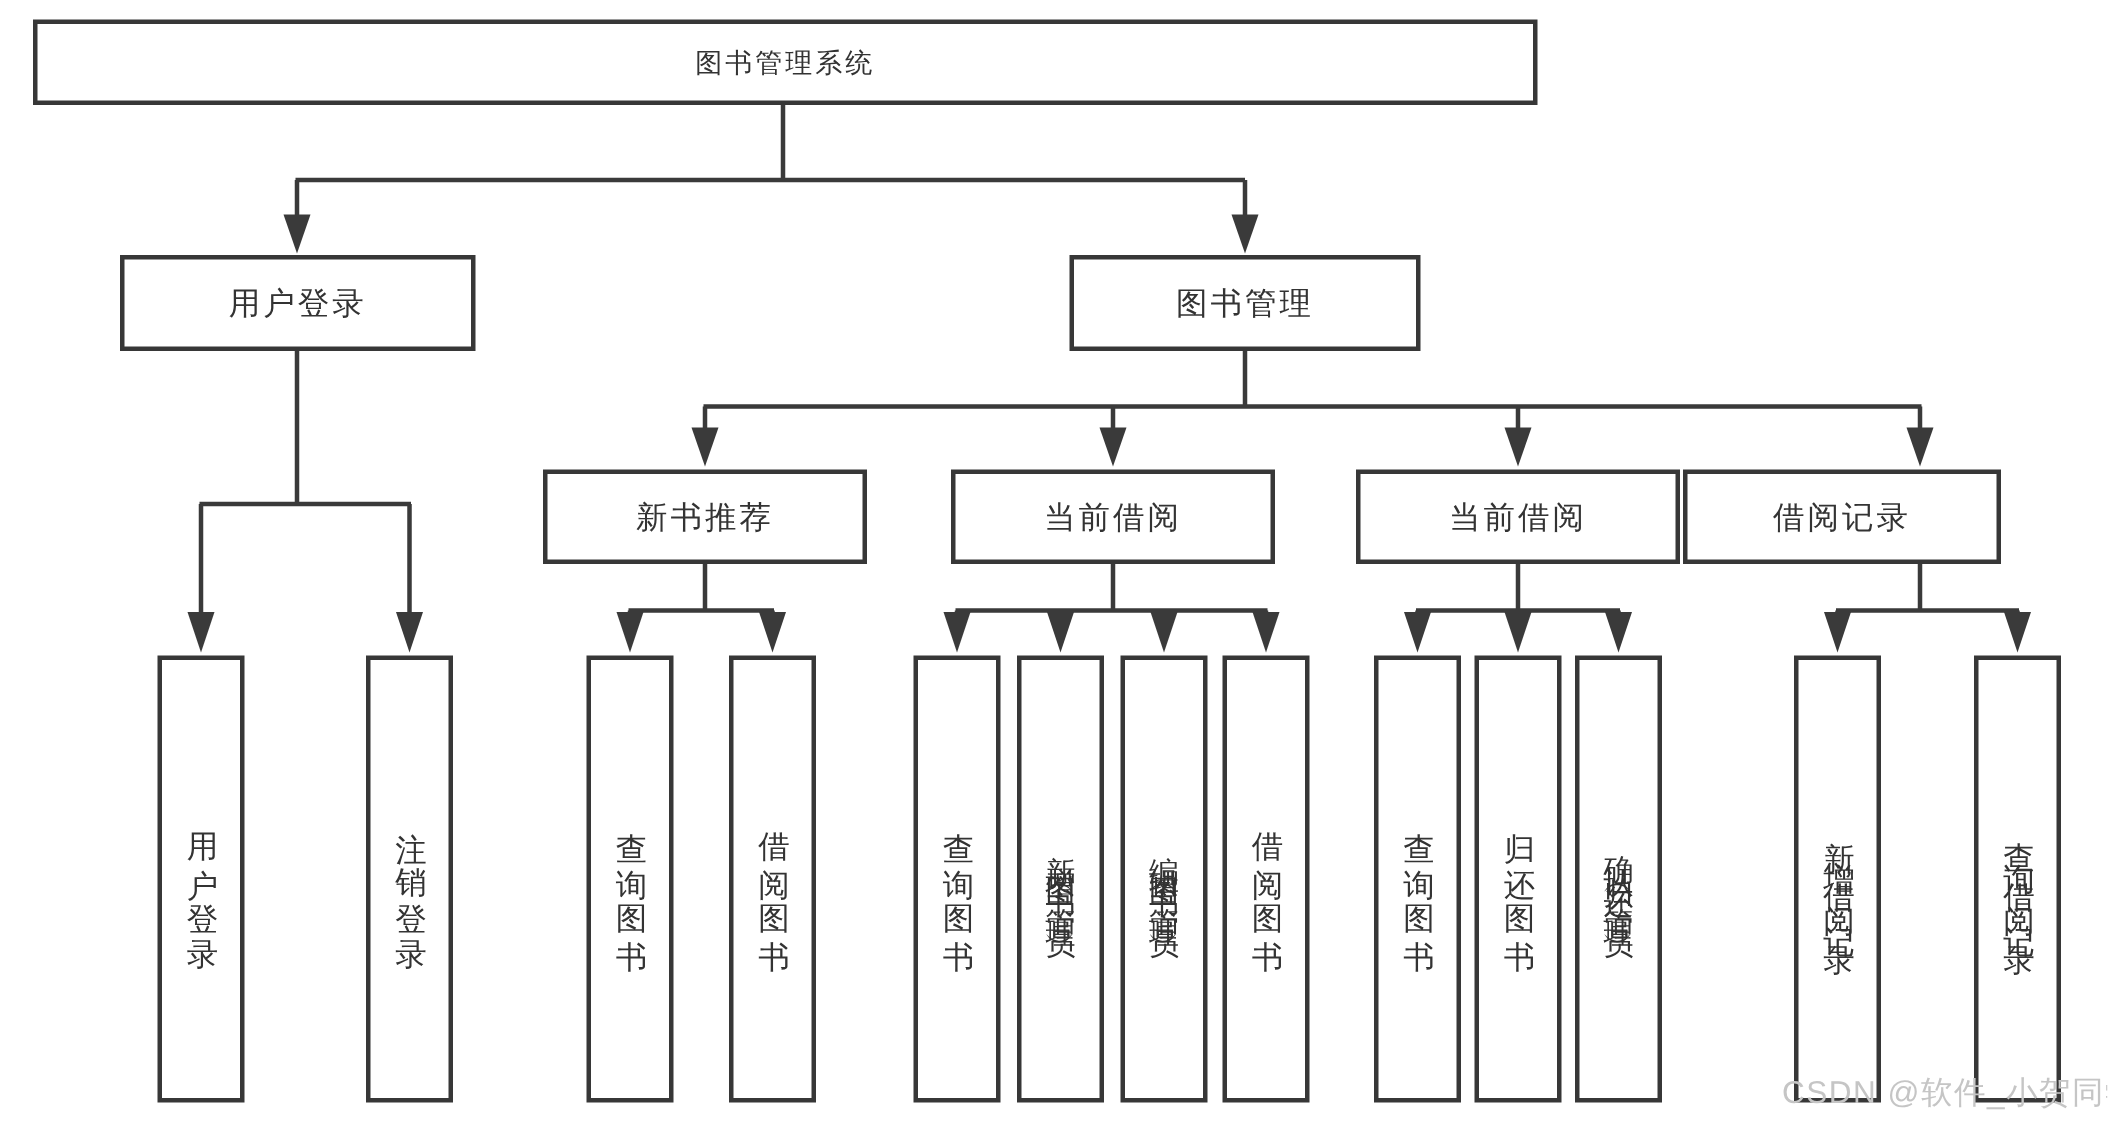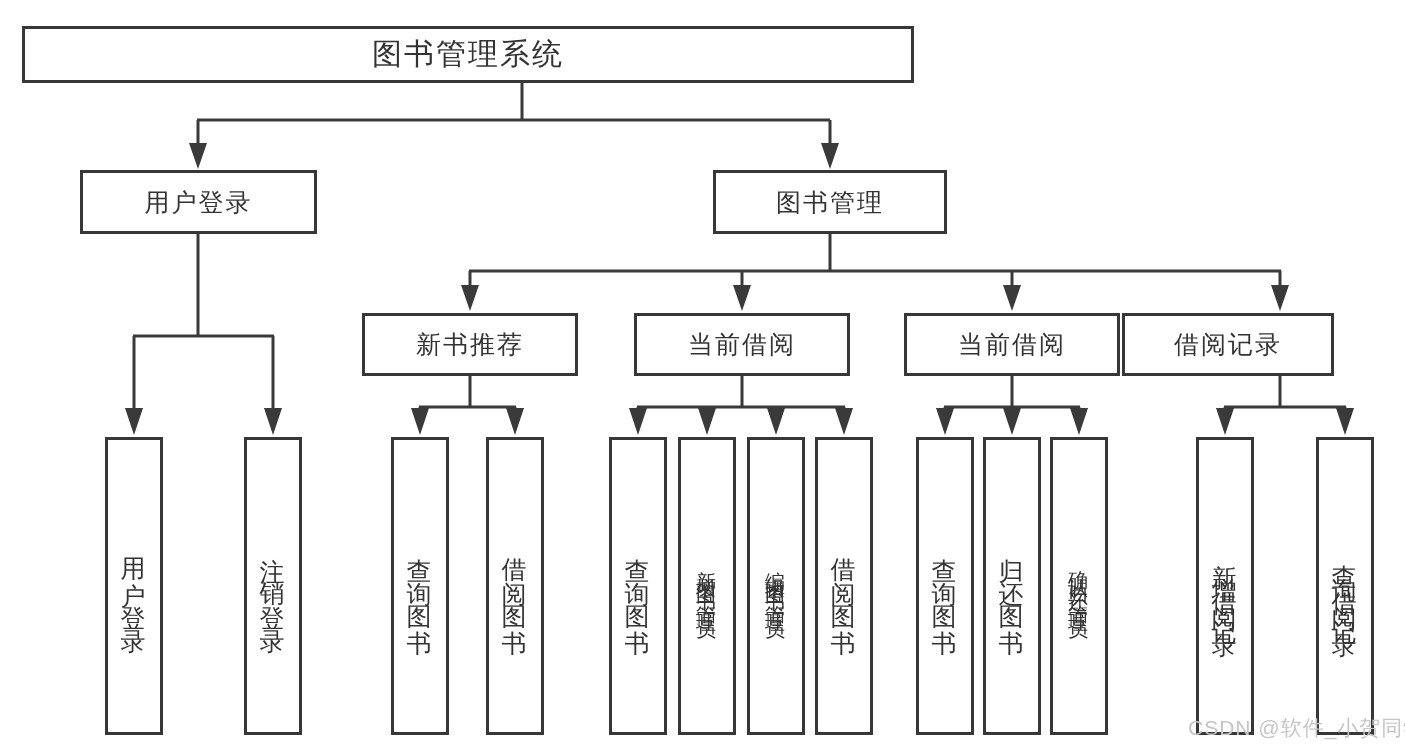--- a/index.html
+++ b/index.html
@@ -4,30 +4,30 @@
 <style>
   html,body{margin:0;padding:0;background:#fff;}
   .canvas{
     position:relative;width:1405px;height:747px;background:#fff;
     font-family:"Liberation Sans",sans-serif;color:#333;overflow:hidden;
   }
   .wires{position:absolute;left:0;top:0;z-index:1;}
   .box{
     position:absolute;box-sizing:border-box;background:#fff;
     border:3px solid #373737;display:flex;align-items:center;justify-content:center;
-    font-size:25px;color:#333;z-index:2;letter-spacing:2px;white-space:nowrap;
+    font-size:21px;color:#333;z-index:2;letter-spacing:2px;white-space:nowrap;
   }
   .vbox{
     writing-mode:vertical-rl;text-orientation:mixed;
     width:58px;top:437px;height:298px;letter-spacing:24px;white-space:normal;
   }
   .vbox.ls6{letter-spacing:14px;}
   .vbox.ls9{letter-spacing:7px;font-size:20px;}
   
-  .n-root{left:22px;top:13px;width:892px;height:57px;font-size:30px;margin-top:13px;}
+  .n-root{left:22px;top:13px;width:1003px;height:57px;font-size:18px;}
   
   .n-l2a{left:80px;top:170px;width:237px;height:64px;}
   .n-l2b{left:713px;top:170px;width:234px;height:64px;}
   
   .l3{top:313px;height:63px;width:216px;}
   .n-l3a{left:362px;text-align:right;}
   .n-l3b{left:634px;}
   .n-l3c{left:904px;}
   .n-l3d{left:1122px;width:212px;}
   

